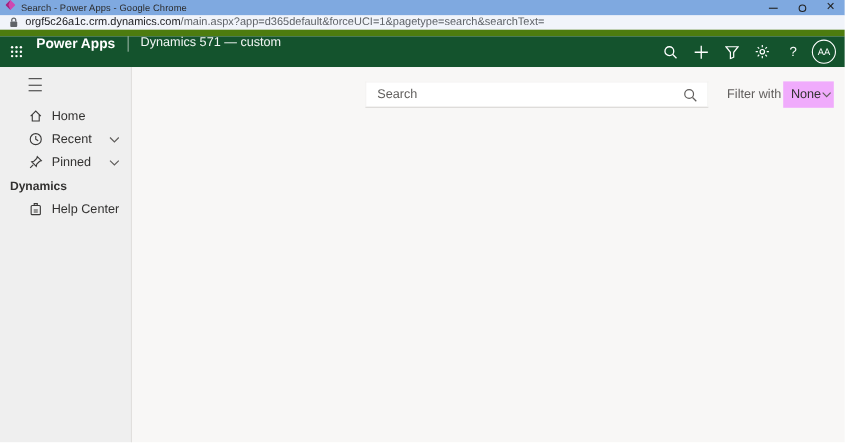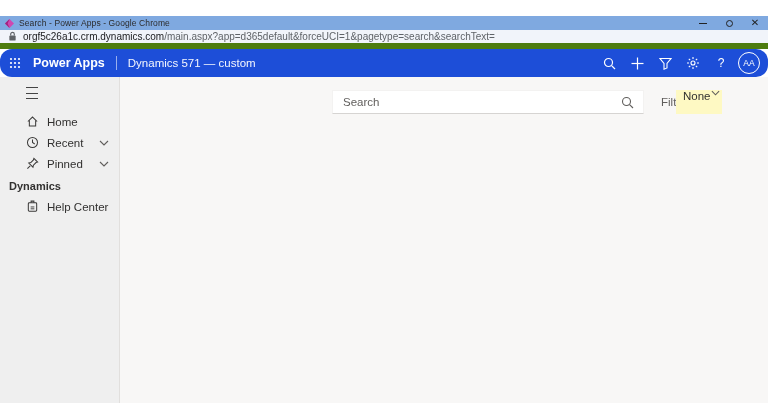--- a/index.html
+++ b/index.html
@@ -1,38 +1,38 @@
 <!DOCTYPE html>
 <html><head>
 <meta charset="utf-8">
 <style>
   * { margin:0; padding:0; box-sizing:border-box; }
   html,body { width:768px; height:403px; overflow:hidden; }
   body { font-family:"Liberation Sans", sans-serif; }
   .window { position:relative; width:768px; height:403px; background:#ffffff; }
 
   
-  .titlebar { height:14px; background:#7fa9e0; display:flex; align-items:center; padding-left:5px;margin-top:16px; }
+  .titlebar { height:14px; background:#7fa9e0; display:flex; padding-left:5px; }
   .favicon { width:9px; height:9px; display:inline-flex; margin-right:5px; }
   .titlebar-text { font-size:8.5px; color:#2b2b2b; letter-spacing:0.1px; line-height:14px; }
   .win-controls { margin-left:auto; display:flex; align-items:center; height:14px; }
   .win-btn { width:26px; height:14px; display:flex; align-items:center; justify-content:center; color:#222; cursor:default; }
   .min-glyph { width:8px; height:1px; background:#222; display:block; }
   .restore-glyph { width:7px; height:7px; border:1.2px solid #222; border-radius:50%; display:block; }
   .close-glyph { font-size:10px; line-height:10px; color:#222; }
 
   
   .addressbar { height:19px; background:#f1f4fa; display:flex; align-items:center; padding-left:8px; border-bottom:6px solid #4d7c0f; }
   .lock-icon { display:inline-flex; margin-right:6px; }
   .url { font-size:10px; white-space:nowrap; overflow:hidden; }
   .url .domain { color:#202124; }
   .url .path { color:#5f6368; }
 
   
-  .appheader { height:28px; background:#1d4ed8; display:flex; align-items:center; color:#fff;border-radius:12px; }
+  .appheader { height:28px; background:#14532d; display:flex; color:#fff; }
   .waffle-btn { width:30px; height:28px; display:flex; align-items:center; justify-content:center; }
   .brand { font-size:12.5px; font-weight:bold; margin-left:3px; white-space:nowrap; }
   .hdr-divider { width:1px; height:14px; background:rgba(255,255,255,0.55); margin:0 11px; }
   .environment { font-size:11.5px; color:rgba(255,255,255,0.95); white-space:nowrap; }
   .hdr-right { margin-left:auto; display:flex; align-items:center; }
   .hdr-icon-btn { width:28px; height:28px; display:flex; align-items:center; justify-content:center; color:#fff; }
   .help-glyph { font-size:12px; font-weight:400; }
   .avatar { width:22px; height:22px; border:1px solid #fff; border-radius:50%; display:flex; align-items:center; justify-content:center; font-size:8.5px; font-weight:normal; margin:0 8px 0 3px; }
 
   
@@ -44,21 +44,21 @@
   .nav-item .nav-icon { width:13px; height:13px; display:inline-flex; margin-right:8px; flex-shrink:0; }
   .nav-item .chev { margin-left:auto; display:inline-flex; }
   .section-header { height:21px; display:flex; align-items:center; padding-left:9px; font-size:11px; font-weight:bold; color:#323130; margin-top:1px; }
 
   .main { position:relative; flex:1; background:#f8f7f6; }
   .searchbox { position:absolute; left:212px; top:13px; width:312px; height:24px; background:#fff; border:1px solid #f3f2f1; border-bottom:1px solid #d6d4d2; display:flex; align-items:center; }
   .searchbox input { flex:1; border:none; outline:none; background:transparent; font-family:"Liberation Sans", sans-serif; font-size:11.5px; color:#323130; padding:0 0 0 10px; }
   .searchbox input::placeholder { color:#605e5c; }
   .searchbox .search-glyph { display:inline-flex; margin-right:9px; }
   .filter-label { position:absolute; left:541px; top:19px; font-size:11.5px; color:#605e5c; white-space:nowrap; }
-  .filter-dropdown { position:absolute; left:556px; top:13px; width:46px; height:24px; background:#fef9c3; display:flex; align-items:flex-start; padding:0 5px 0 7px; cursor:pointer; }
+  .filter-dropdown { position:absolute; left:592px; top:13px; width:46px; height:24px; background:#f0abfc; display:flex; align-items:center; padding:0 5px 0 7px; cursor:pointer; }
   .filter-dropdown .val { font-size:11.5px; color:#323130; flex:1; }
 </style>
 </head>
 <body>
 
 <div class="window">
 
   <div class="titlebar">
     <span class="favicon">
       <svg width="9" height="9" viewBox="0 0 10 10">

